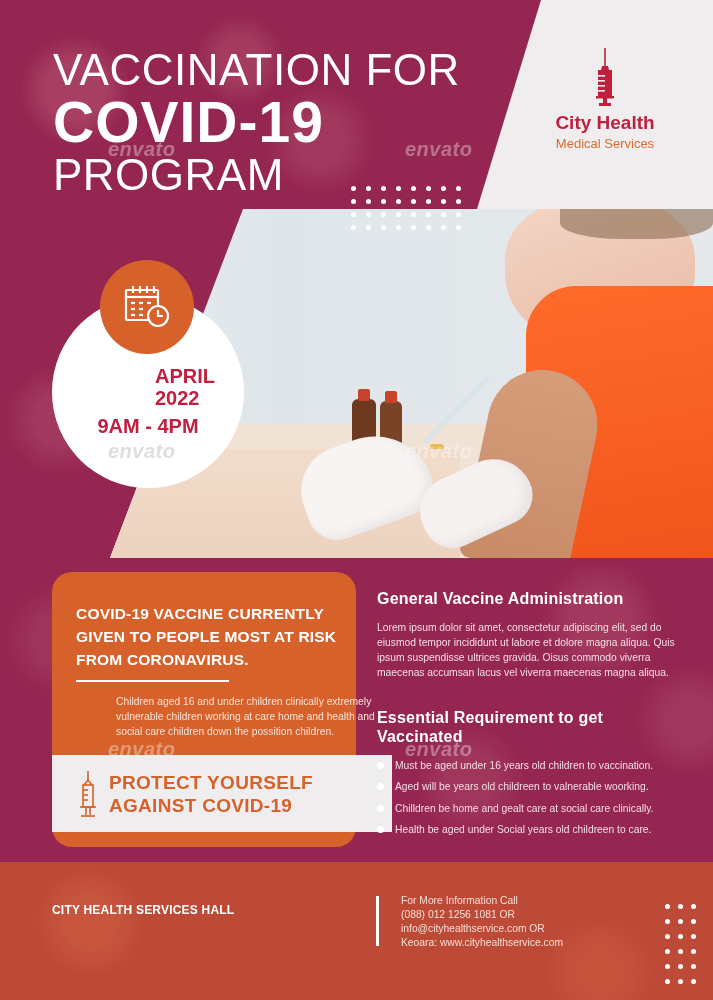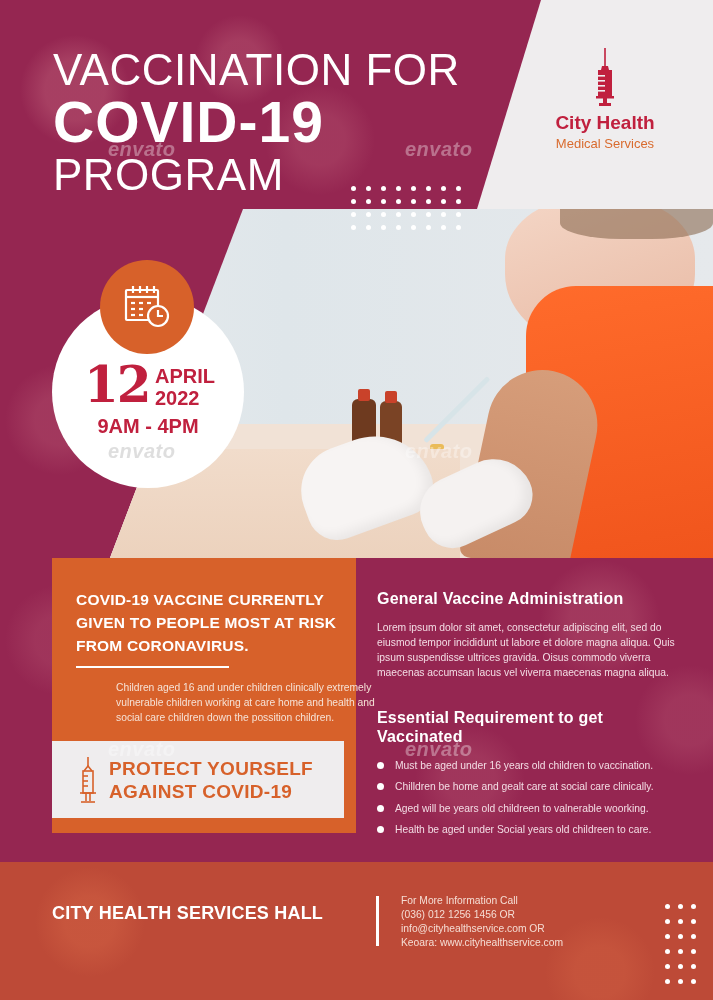--- a/index.html
+++ b/index.html
@@ -62,43 +62,43 @@
 
   
   .date-circle { position: absolute; left: 52px; top: 296px; width: 192px; height: 192px; border-radius: 50%; background: #fff; z-index: 3; }
   .cal-circle { position: absolute; left: 100px; top: 260px; width: 94px; height: 94px; border-radius: 50%; background: #d7612a; z-index: 4; display: flex; align-items: center; justify-content: center; }
   .date-day { position: absolute; left: 84px; top: 357px; font-size: 50px; font-weight: 700; color: #c0203e; z-index: 5; line-height: 56px; font-family: "DejaVu Serif", serif; letter-spacing: -2px; }
   .date-month { position: absolute; left: 155px; top: 365px; font-size: 20px; font-weight: 700; color: #c0203e; z-index: 5; line-height: 22px; }
   .date-year { position: absolute; left: 155px; top: 387px; font-size: 20px; font-weight: 700; color: #c0203e; z-index: 5; line-height: 22px; }
   .date-time { position: absolute; left: 52px; top: 414px; width: 192px; text-align: center; font-size: 20px; font-weight: 700; color: #c0203e; z-index: 5; line-height: 24px; }
 
   
-  .orange-box { position: absolute; left: 52px; top: 558px; width: 304px; height: 275px; background: #d7612a; }
+  .orange-box { position: absolute; left: 52px; top: 572px; width: 304px; height: 275px; background: #d7612a; border-radius: 20px; }
   .ob-heading { position: absolute; left: 24px; top: 30px; width: 270px; color: #fff; font-size: 15.5px; font-weight: 700; line-height: 23px; letter-spacing: 0.2px; }
   .ob-rule { position: absolute; left: 24px; top: 108px; width: 153px; height: 2px; background: #fff; }
   .ob-body { position: absolute; left: 24px; top: 122px; width: 268px; color: #f6e2d6; font-size: 10.3px; line-height: 15px; margin-left: 40px; }
-  .protect { position: absolute; left: 0; top: 183px; width: 292px; height: 77px; background: #efedee; }
+  .protect { position: absolute; left: 0; top: 183px; width: 340px; height: 77px; background: #efedee; }
   .protect svg { position: absolute; left: 26px; top: 16px; }
   .protect-text { position: absolute; left: 57px; top: 16px; color: #d7612a; font-size: 19px; font-weight: 700; line-height: 23px; letter-spacing: 0.3px; white-space: nowrap; }
 
   
   .gva-title { position: absolute; left: 377px; top: 590px; color: #fff; font-size: 16px; font-weight: 700; letter-spacing: 0.2px; }
   .gva-body { position: absolute; left: 377px; top: 620px; width: 300px; color: #f3dce4; font-size: 10.3px; line-height: 15px; }
   .req-title { position: absolute; left: 377px; top: 708px; width: 300px; color: #fff; font-size: 16px; font-weight: 700; line-height: 19px; letter-spacing: 0.2px; }
   .req-list { position: absolute; left: 377px; top: 755px; margin: 0; padding: 0; list-style: none; }
   .req-list li { position: relative; padding-left: 18px; color: #f3dce4; font-size: 10.3px; line-height: 21.3px; white-space: nowrap; }
   .req-list li .bullet { position: absolute; left: 0; top: 7px; width: 7px; height: 7px; border-radius: 50%; background: #fff; }
 
   
   .footer { position: absolute; left: 0; top: 862px; width: 713px; height: 138px;
     background:
       radial-gradient(circle at 90px 60px, rgba(230,120,80,0.25) 0 25px, transparent 55px),
       radial-gradient(circle at 600px 110px, rgba(230,120,80,0.2) 0 25px, transparent 55px),
       #bd4a37; }
-  .foot-title { position: absolute; left: 52px; top: 41px; color: #fff; font-size: 18px; font-weight: 700; letter-spacing: 0.2px; white-space: nowrap; }
+  .foot-title { position: absolute; left: 52px; top: 41px; color: #fff; font-size: 12px; font-weight: 700; letter-spacing: 0.2px; white-space: nowrap; }
   .foot-addr { position: absolute; left: 52px; top: 60px; color: #f5ddd4; font-size: 10.3px; line-height: 14px; }
   .foot-divider { position: absolute; left: 376px; top: 34px; width: 3px; height: 50px; background: #fff; }
   .foot-contact { position: absolute; left: 401px; top: 32px; color: #f5ddd4; font-size: 10.3px; line-height: 14px; }
   .dots-foot { position: absolute; left: 665px; top: 904px; display: grid;
     grid-template-columns: repeat(3, 13px); grid-auto-rows: 15px; }
 
   
   .wm { position: absolute; color: rgba(255,255,255,0.35); font-size: 20px; font-weight: 700; letter-spacing: 0.5px; z-index: 6; font-style: italic; }
   .wm.dark { color: rgba(160,160,160,0.35); }
 </style>
@@ -193,21 +193,20 @@
         <line x1="15" y1="18" x2="19" y2="18"></line>
         <line x1="23" y1="18" x2="27" y2="18"></line>
       <line x1="7" y1="24" x2="11" y2="24"></line>
         <line x1="15" y1="24" x2="19" y2="24"></line>
       <line x1="7" y1="30" x2="11" y2="30"></line>
         <line x1="15" y1="30" x2="19" y2="30"></line>
       <circle cx="34" cy="31" r="10" fill="#d7612a"></circle>
       <polyline points="34,25 34,31 39,31"></polyline>
     </svg>
   </div>
-  <div class="date-day">12</div>
   <div class="date-month">APRIL</div>
   <div class="date-year">2022</div>
   <div class="date-time">9AM - 4PM</div>
 
   <div class="orange-box">
     <div class="ob-heading">COVID-19  VACCINE CURRENTLY GIVEN TO PEOPLE MOST AT RISK FROM CORONAVIRUS.</div>
     <div class="ob-rule"></div>
     <div class="ob-body">Children aged 16 and under children clinically extremely vulnerable children working at care home and health and social care children down the possition children.</div>
     <div class="protect">
       <svg width="20" height="50" viewBox="0 0 20 50" fill="none" stroke="#d7612a" stroke-width="1.6">
@@ -227,31 +226,31 @@
         <div>AGAINST COVID-19</div>
       </div>
     </div>
   </div>
 
   <div class="gva-title">General Vaccine Administration</div>
   <div class="gva-body">Lorem ipsum dolor sit amet, consectetur adipiscing elit, sed do eiusmod tempor incididunt ut labore et dolore magna aliqua. Quis ipsum suspendisse ultrices gravida. Oisus commodo viverra maecenas accumsan lacus vel viverra maecenas magna aliqua.</div>
   <div class="req-title">Essential Requirement to get Vaccinated</div>
   <ul class="req-list">
     <li><span class="bullet"></span><span>Must be aged under 16 years old children to vaccination.</span></li>
+    <li><span class="bullet"></span><span>Aged will be years old childreen to valnerable woorking.</span></li>
     <li><span class="bullet"></span><span>Chilldren be home and gealt care at social care clinically.</span></li>
-    <li><span class="bullet"></span><span>Aged will be years old childreen to valnerable woorking.</span></li>
     <li><span class="bullet"></span><span>Health be aged under Social years old childreen to care.</span></li>
   </ul>
 
   <div class="footer">
     <div class="foot-title">CITY HEALTH SERVICES HALL</div>
     <div class="foot-divider"></div>
     <div class="foot-contact">
       <div>For More Information Call</div>
-      <div>(036) 012 1256 1456 OR</div>
+      <div>(088) 012 1256 1081 OR</div>
       <div>info@cityhealthservice.com OR</div>
       <div>Keoara: www.cityhealthservice.com</div>
     </div>
   </div>
   <div class="dots-foot">
     <span></span>
       <span></span>
       <span></span>
     <span></span>
       <span></span>

